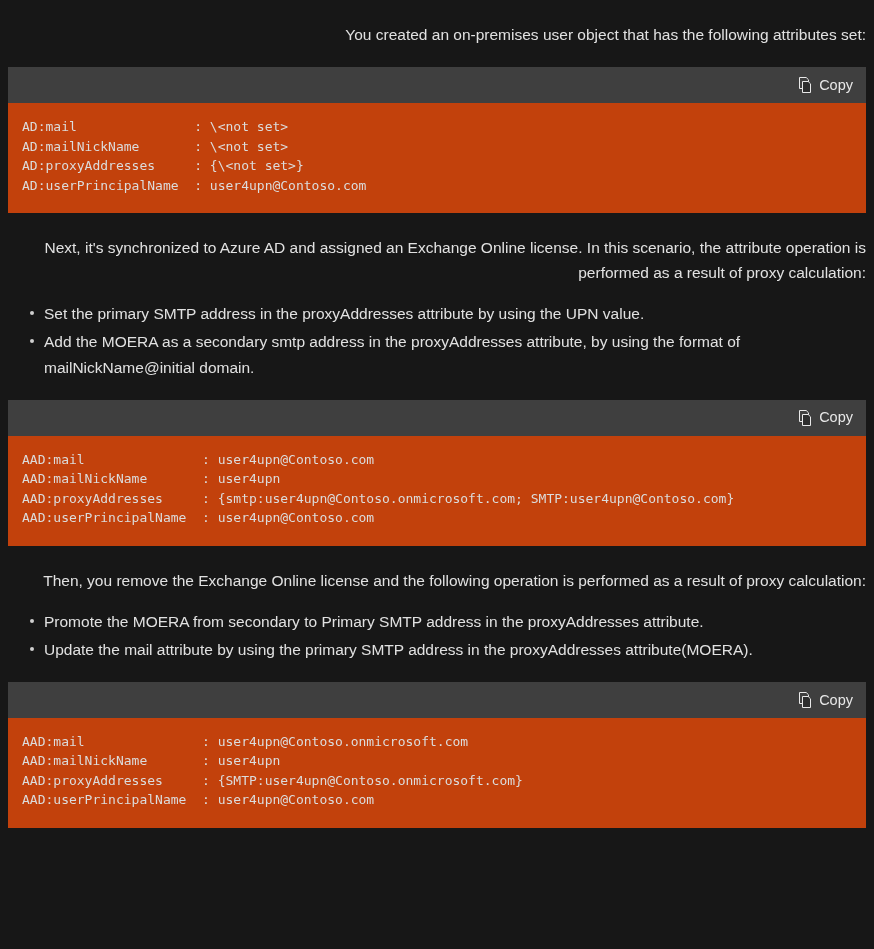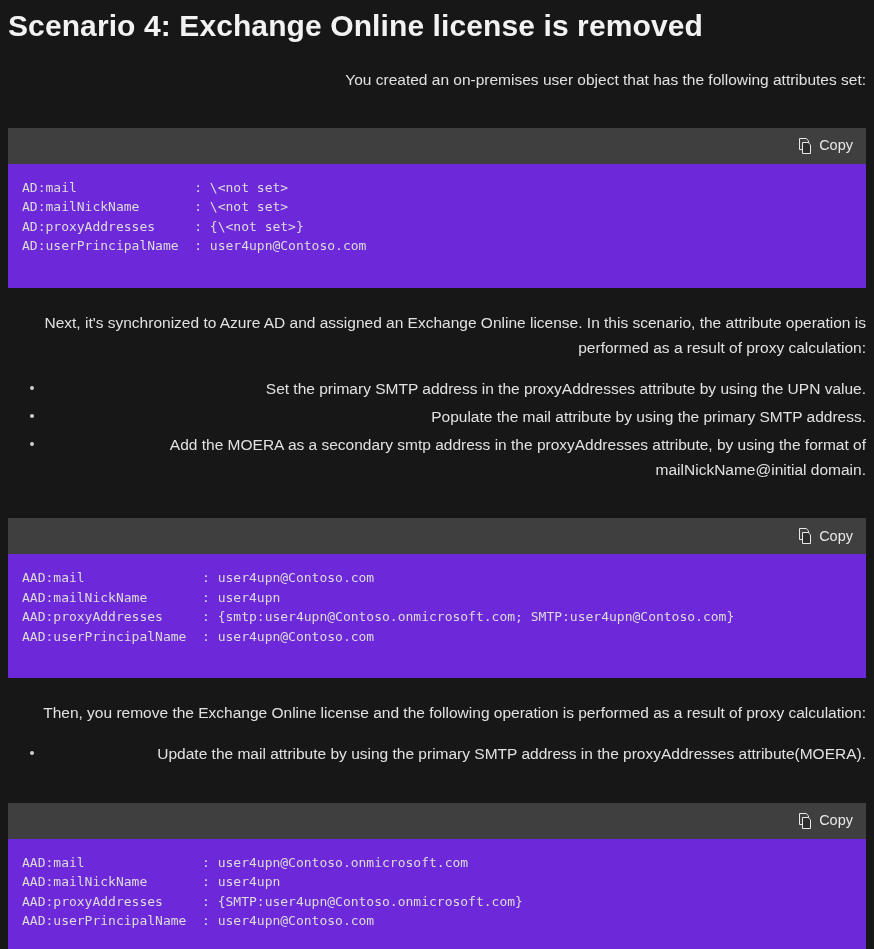--- a/index.html
+++ b/index.html
@@ -39,35 +39,34 @@
     padding: 0;
     list-style: none;
   }
   ul.bullets li {
     position: relative;
     font-size: 15.5px;
     line-height: 1.62;
     color: #e1e1e1;
     padding-left: 36px;
     margin-bottom: 3px;
-    text-align: right;
   }
   ul.bullets li::before {
     content: "";
     position: absolute;
     left: 22px;
     top: 10px;
     width: 4px;
     height: 4px;
     border-radius: 50%;
     background: #cfcfcf;
   }
   .codeblock {
-    margin-top: 36px;
-    background: #6d28d9;
+    margin-top: 20px;
+    background: #c2410c;
     overflow: hidden;
   }
   .code-header {
     background: #3f3f3f;
     height: 36px;
     display: flex;
     align-items: center;
     justify-content: flex-end;
     padding-right: 9px;
     box-sizing: border-box;
@@ -84,39 +83,38 @@
     border: 0;
     padding: 3px 4px;
     font-family: "Liberation Sans", sans-serif;
   }
   .copy-icon {
     width: 15px;
     height: 16px;
     display: block;
   }
   .code-body {
-    padding: 14px 0 32px 0;
+    padding: 14px 0 18px 0;
   }
   pre.code {
     margin: 0;
     padding: 0 14px;
     font-family: "DejaVu Sans Mono", "Liberation Mono", monospace;
     font-size: 13px;
     line-height: 19.5px;
     color: #dcdcdc;
     white-space: pre;
     overflow-x: auto;
   }
 </style>
 </head>
 <body>
 
 <div class="page">
 
-  <h1 class="page-title">Scenario 4: Exchange Online license is removed</h1>
 
   <p class="para">You created an on-premises user object that has the following attributes set:</p>
 
   <div class="codeblock">
     <div class="code-header">
       <button class="copy-button">
         <span class="copy-icon-wrap">
           <svg class="copy-icon" viewBox="0 0 15 16" fill="none" xmlns="http://www.w3.org/2000/svg" aria-hidden="true">
             <path d="M1.5 0.5 H8.2 L10.5 2.8 V11.5 H1.5 Z" stroke="#e8e8e8" stroke-width="1" fill="none"></path>
             <path d="M4.5 4.5 H10.2 L12.5 6.8 V15.5 H4.5 Z" stroke="#e8e8e8" stroke-width="1" fill="#2d2d2d"></path>
@@ -130,21 +128,20 @@
 AD:mailNickName       : \&lt;not set&gt;
 AD:proxyAddresses     : {\&lt;not set&gt;}
 AD:userPrincipalName  : user4upn@Contoso.com</pre>
     </div>
   </div>
 
   <p class="para">Next, it's synchronized to Azure AD and assigned an Exchange Online license. In this scenario, the attribute operation is performed as a result of proxy calculation:</p>
 
   <ul class="bullets">
     <li>Set the primary SMTP address in the proxyAddresses attribute by using the UPN value.</li>
-    <li>Populate the mail attribute by using the primary SMTP address.</li>
     <li>Add the MOERA as a secondary smtp address in the proxyAddresses attribute, by using the format of mailNickName@initial domain.</li>
   </ul>
 
 
   <div class="codeblock">
     <div class="code-header">
       <button class="copy-button">
         <span class="copy-icon-wrap">
           <svg class="copy-icon" viewBox="0 0 15 16" fill="none" xmlns="http://www.w3.org/2000/svg" aria-hidden="true">
             <path d="M1.5 0.5 H8.2 L10.5 2.8 V11.5 H1.5 Z" stroke="#e8e8e8" stroke-width="1" fill="none"></path>
@@ -158,20 +155,21 @@
       <pre class="code">AAD:mail               : user4upn@Contoso.com
 AAD:mailNickName       : user4upn
 AAD:proxyAddresses     : {smtp:user4upn@Contoso.onmicrosoft.com; SMTP:user4upn@Contoso.com}
 AAD:userPrincipalName  : user4upn@Contoso.com</pre>
     </div>
   </div>
 
   <p class="para">Then, you remove the Exchange Online license and the following operation is performed as a result of proxy calculation:</p>
 
   <ul class="bullets">
+    <li>Promote the MOERA from secondary to Primary SMTP address in the proxyAddresses attribute.</li>
     <li>Update the mail attribute by using the primary SMTP address in the proxyAddresses attribute(MOERA).</li>
   </ul>
 
   <div class="codeblock">
     <div class="code-header">
       <button class="copy-button">
         <span class="copy-icon-wrap">
           <svg class="copy-icon" viewBox="0 0 15 16" fill="none" xmlns="http://www.w3.org/2000/svg" aria-hidden="true">
             <path d="M1.5 0.5 H8.2 L10.5 2.8 V11.5 H1.5 Z" stroke="#e8e8e8" stroke-width="1" fill="none"></path>
             <path d="M4.5 4.5 H10.2 L12.5 6.8 V15.5 H4.5 Z" stroke="#e8e8e8" stroke-width="1" fill="#2d2d2d"></path>

